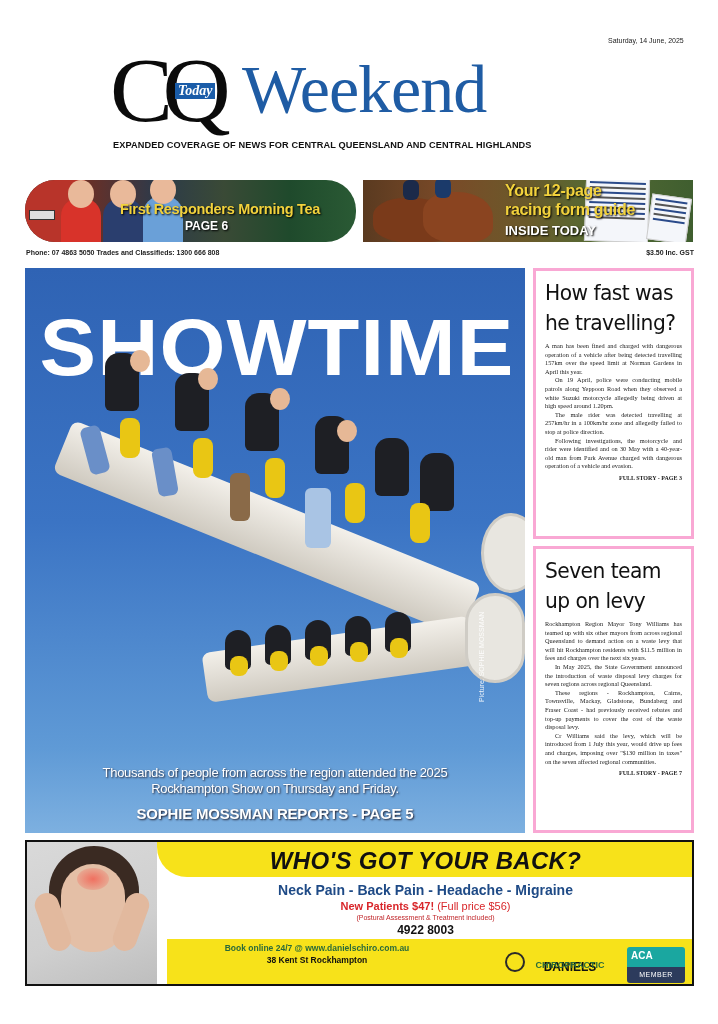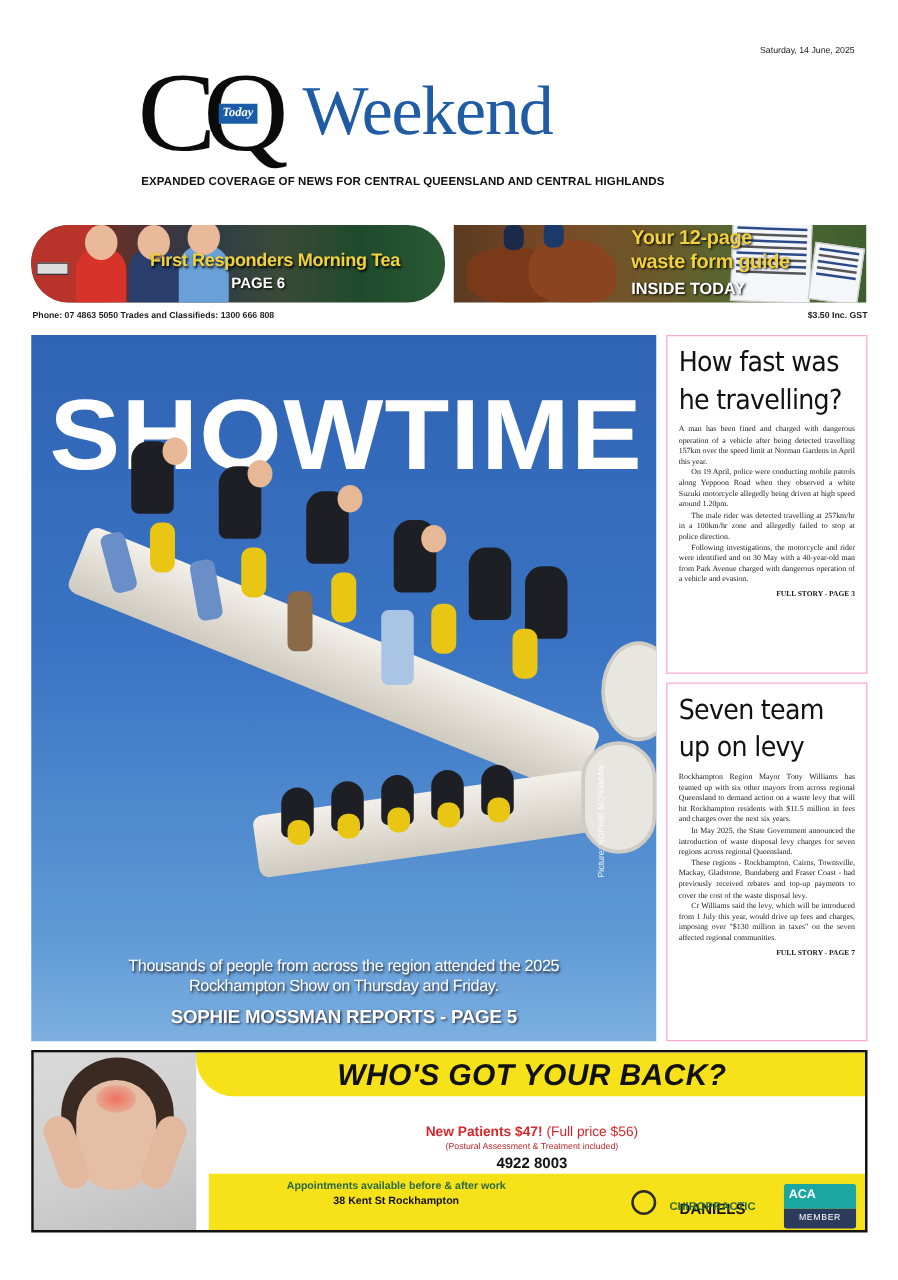--- a/index.html
+++ b/index.html
@@ -4,22 +4,22 @@
 <style>
   * { box-sizing: border-box; margin: 0; padding: 0; }
   html, body { width: 718px; height: 1024px; background: #ffffff; overflow: hidden; }
   body { position: relative; font-family: "Liberation Sans", sans-serif; color: #111; }
 
   .date { position: absolute; top: 37px; left: 608px; font-size: 7px; color: #222; font-family: "Liberation Sans", sans-serif; }
 
   
   .masthead { position: absolute; top: 50px; left: 110px; width: 510px; height: 88px; }
   .mast-cq { position: absolute; left: 0; top: 0; font-family: "Liberation Serif", serif; font-size: 90px; line-height: 82px; color: #0b0b0b; letter-spacing: -10px; transform: scaleX(1.05); transform-origin: left; }
-  .mast-today { position: absolute; left: 65px; top: 33px; background: #1a5ca8; color: #fff; font-family: "Liberation Serif", serif; font-style: italic; font-weight: bold; font-size: 10px; padding: 0 3px; line-height: 16px; }
-  .mast-weekend { position: absolute; left: 132px; top: -2px; font-family: "Liberation Serif", serif; font-size: 56px; line-height: 82px; color: #1f5ca4; letter-spacing: -1px; }
+  .mast-today { position: absolute; left: 65px; top: 33px; background: #1a5ca8; color: #fff; font-family: "Liberation Serif", serif; font-style: italic; font-weight: bold; font-size: 14px; padding: 0 3px; line-height: 16px; }
+  .mast-weekend { position: absolute; left: 132px; top: -2px; font-family: "Liberation Serif", serif; font-size: 68px; line-height: 82px; color: #1f5ca4; letter-spacing: -1px; }
   .tagline { position: absolute; top: 140px; left: 113px; width: 500px; font-family: "Liberation Sans", sans-serif; font-weight: 900; font-size: 9.2px; letter-spacing: 0.1px; color: #111; white-space: nowrap; }
 
   
   .promo { position: absolute; top: 180px; height: 62px; overflow: hidden; }
   .promo-left { left: 25px; width: 331px; background: linear-gradient(90deg, #3a2a22 0%, #6c2f25 18%, #2c3a4a 40%, #3a4a36 60%, #1f4a2c 80%, #2a5a34 100%); border-radius: 30px; }
   .promo-right { left: 363px; width: 330px; background: linear-gradient(90deg, #5a3a20 0%, #7a4a28 25%, #6a5a2a 50%, #556a34 70%, #3f5e2f 100%); }
   .kid { position: absolute; bottom: 0; width: 40px; border-radius: 18px 18px 0 0; }
   .kid-head { position: absolute; width: 26px; height: 28px; border-radius: 50%; background: #e9b99a; }
   .promo-title { position: absolute; font-family: "Liberation Sans", sans-serif; font-weight: bold; color: #f2d23c; text-shadow: 1px 1px 2px #000; white-space: nowrap; letter-spacing: -0.3px; }
   .promo-sub { position: absolute; font-family: "Liberation Sans", sans-serif; font-weight: bold; color: #ffffff; text-shadow: 1px 1px 2px #000; white-space: nowrap; }
@@ -39,21 +39,21 @@
   .seat { position: absolute; width: 34px; height: 58px; border-radius: 14px 14px 6px 6px; background: #1e1f24; }
   .seat-pad { position: absolute; width: 20px; height: 40px; border-radius: 8px; background: #e9c614; }
   .rider-head { position: absolute; width: 20px; height: 22px; border-radius: 50%; background: #e6b896; }
   .rider-legs { position: absolute; width: 20px; height: 48px; border-radius: 6px; background: #6a8fc8; }
   .hub { position: absolute; border-radius: 50%; background: #e8e6e0; border: 3px solid #cfccc5; }
   .caption { position: absolute; top: 497px; left: 0; width: 500px; text-align: center; color: #fff; font-family: "Liberation Sans", sans-serif; font-size: 13px; line-height: 16px; text-shadow: 1px 1px 2px #223; letter-spacing: -0.3px; }
   .caption-report { position: absolute; top: 537px; left: 0; width: 500px; text-align: center; color: #fff; font-weight: bold; font-size: 15px; text-shadow: 1px 1px 2px #223; letter-spacing: -0.2px; }
   .credit { position: absolute; left: 478px; top: 702px; color: #fff; font-size: 7px; transform: rotate(-90deg); transform-origin: left top; white-space: nowrap; opacity: 0.9; }
 
   
-  .story { position: absolute; left: 533px; width: 161px; border: 1px solid #f9a8d4; background: #fff; padding: 7px 9px 6px 9px; }
+  .story { position: absolute; left: 533px; width: 161px; border: 3px solid #f9a8d4; background: #fff; padding: 7px 9px 6px 9px; }
   .story-1 { top: 268px; height: 271px; }
   .story-2 { top: 546px; height: 287px; }
   .story h2 { font-family: "DejaVu Sans", sans-serif; font-weight: normal; font-size: 22px; line-height: 30px; letter-spacing: -0.6px; color: #111; margin-bottom: 4px; transform: scaleX(0.92); transform-origin: left; white-space: nowrap; }
   .story p { font-family: "Liberation Serif", serif; font-size: 6.3px; line-height: 8.6px; text-align: justify; color: #222; margin-bottom: 0; }
   .story p + p { text-indent: 10px; }
   .story .more { text-align: right; font-family: "Liberation Serif", serif; font-weight: bold; font-size: 6px; margin-top: 4px; color: #222; }
 
   
   .ad { position: absolute; top: 840px; left: 25px; width: 669px; height: 146px; border: 2px solid #111; background: #fff; overflow: hidden; }
   .ad-photo { position: absolute; left: 0; top: 0; width: 130px; height: 146px; background: linear-gradient(160deg, #d9d9d9 0%, #cfcfcf 60%, #bdbdbd 100%); }
@@ -120,21 +120,21 @@
       <div class="line g"></div>
   </div>
   <div class="formguide" style="left:286px;top:16px;width:40px;height:46px;transform:rotate(8deg);">
     <div class="line"></div>
       <div class="line g"></div>
       <div class="line"></div>
       <div class="line g"></div>
       <div class="line"></div>
   </div>
   <div class="promo-title" style="left:142px;top:2px;font-size:16px;">Your 12-page</div>
-  <div class="promo-title" style="left:142px;top:21px;font-size:16px;">waste form guide</div>
+  <div class="promo-title" style="left:142px;top:21px;font-size:16px;">racing form guide</div>
   <div class="promo-sub" style="left:142px;top:43px;font-size:13px;">INSIDE TODAY</div>
 </div>
 
 <div class="infobar">
   <span class="phone">Phone: 07 4863 5050   Trades and Classifieds: 1300 666 808</span>
   <span class="price">$3.50 Inc. GST</span>
 </div>
 
 <div class="hero">
   <div class="hero-title">SHOWTIME</div>
@@ -209,29 +209,30 @@
 <div class="ad">
   <div class="ad-photo">
     <div class="ad-hair"></div>
     <div class="ad-face"></div>
     <div class="ad-forehead"></div>
     <div class="ad-hand" style="left:14px;top:50px;transform:rotate(-20deg);"></div>
     <div class="ad-hand" style="left:92px;top:50px;transform:rotate(20deg);"></div>
   </div>
   <div class="ad-yellow-top"></div>
   <div class="ad-headline">WHO'S GOT YOUR BACK?</div>
+  <div class="ad-conditions">Neck Pain - Back Pain - Headache - Migraine</div>
   <div class="ad-offer">
     <span class="red">New Patients $47!</span>
     <span class="full">(Full price $56)</span>
   </div>
   <div class="ad-incl">(Postural Assessment &amp; Treatment included)</div>
   <div class="ad-phone">4922 8003</div>
   <div class="ad-yellow-bottom"></div>
   <div class="ad-book">
-    <div>Appointments available before &amp; after work</div>
+    <div>Book online 24/7 @ www.danielschiro.com.au</div>
     <div class="addr">38 Kent St Rockhampton</div>
   </div>
   <div class="ad-logo-icon"></div>
   <div class="ad-logo-name">DANIELS</div>
   <div class="ad-logo-sub">CHIROPRACTIC</div>
   <div class="ad-member">
     <div class="top">ACA</div>
     <div class="bot">MEMBER</div>
   </div>
 </div>

